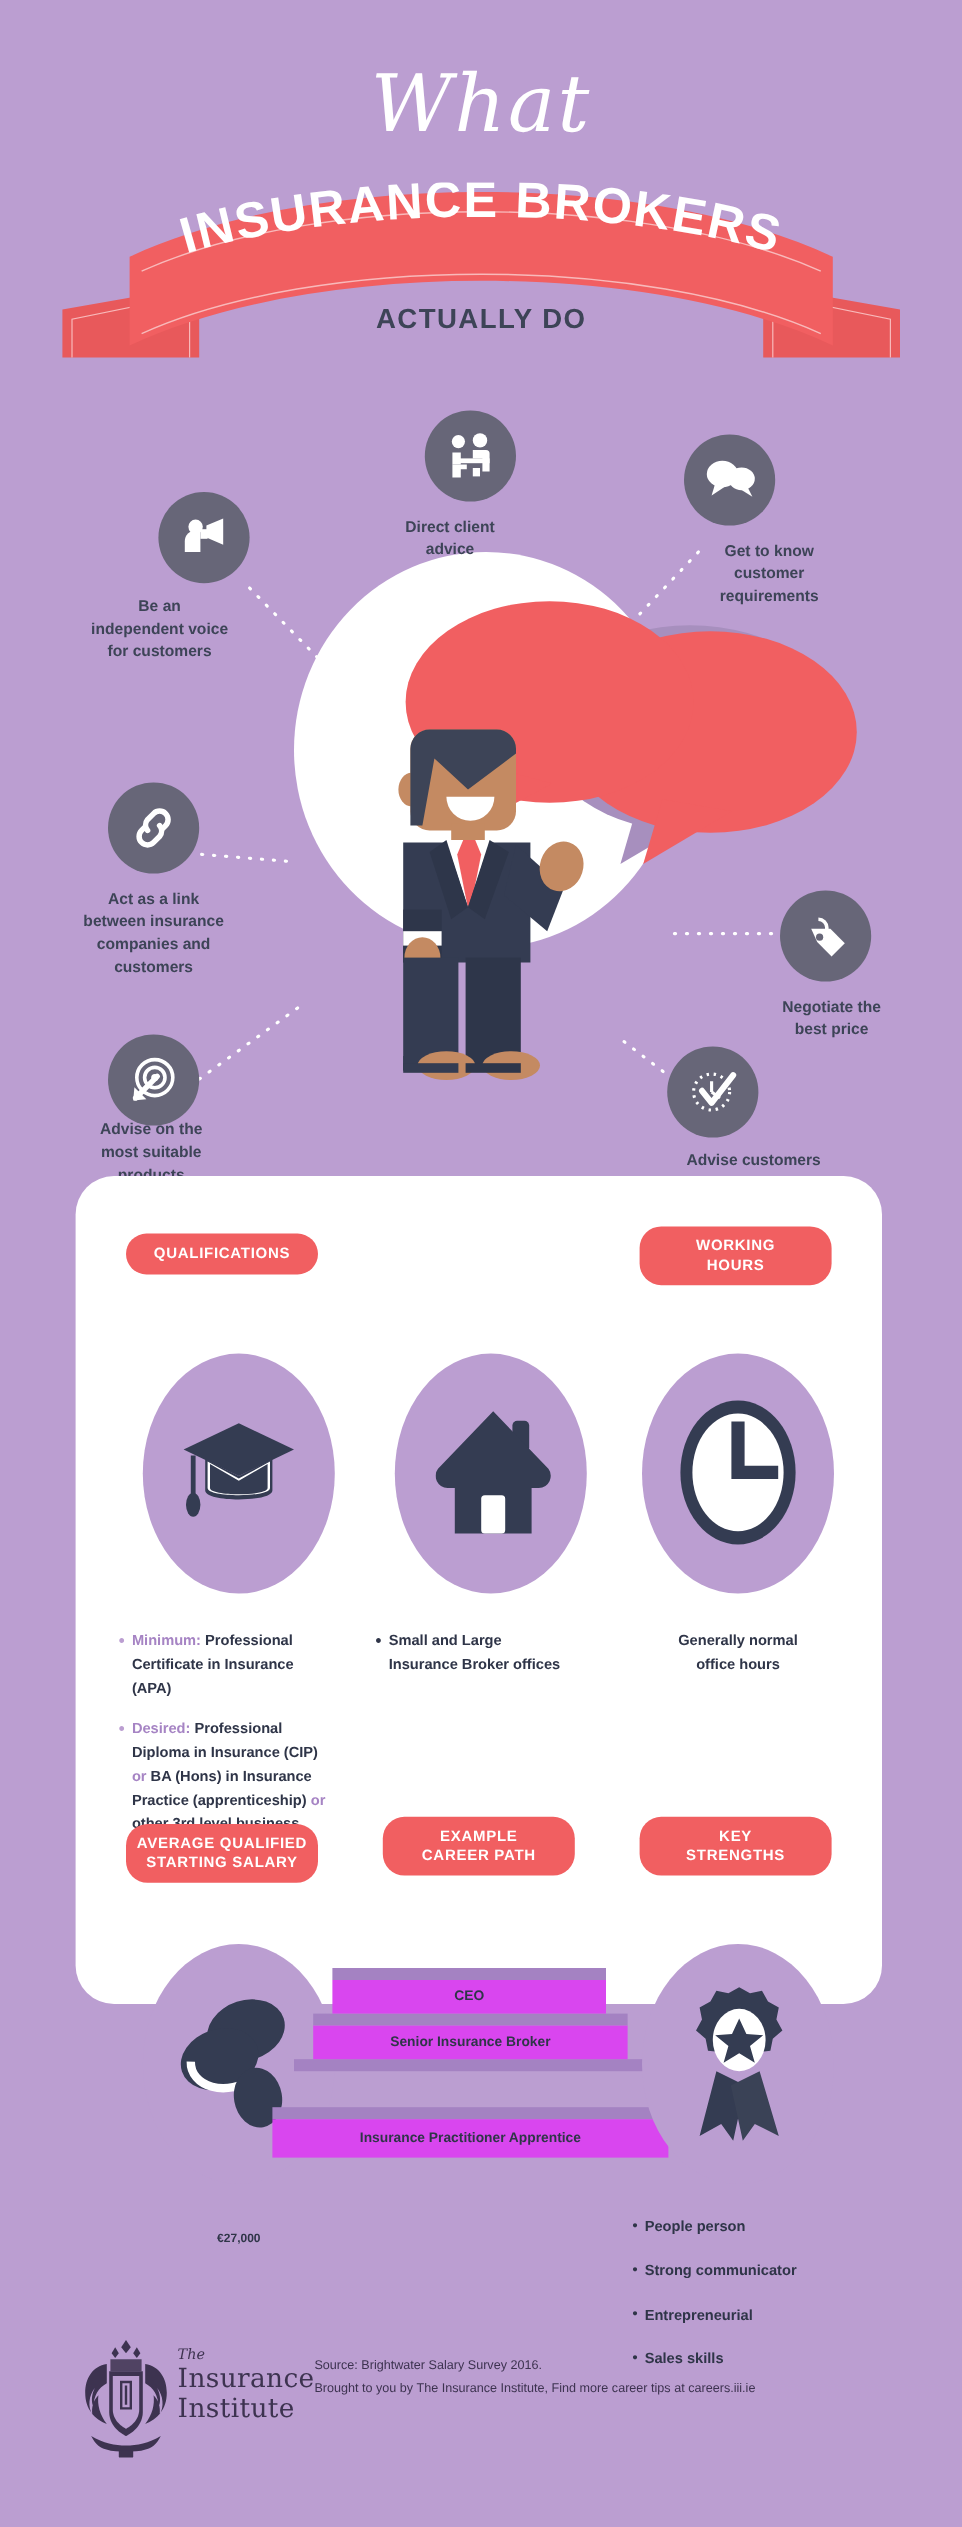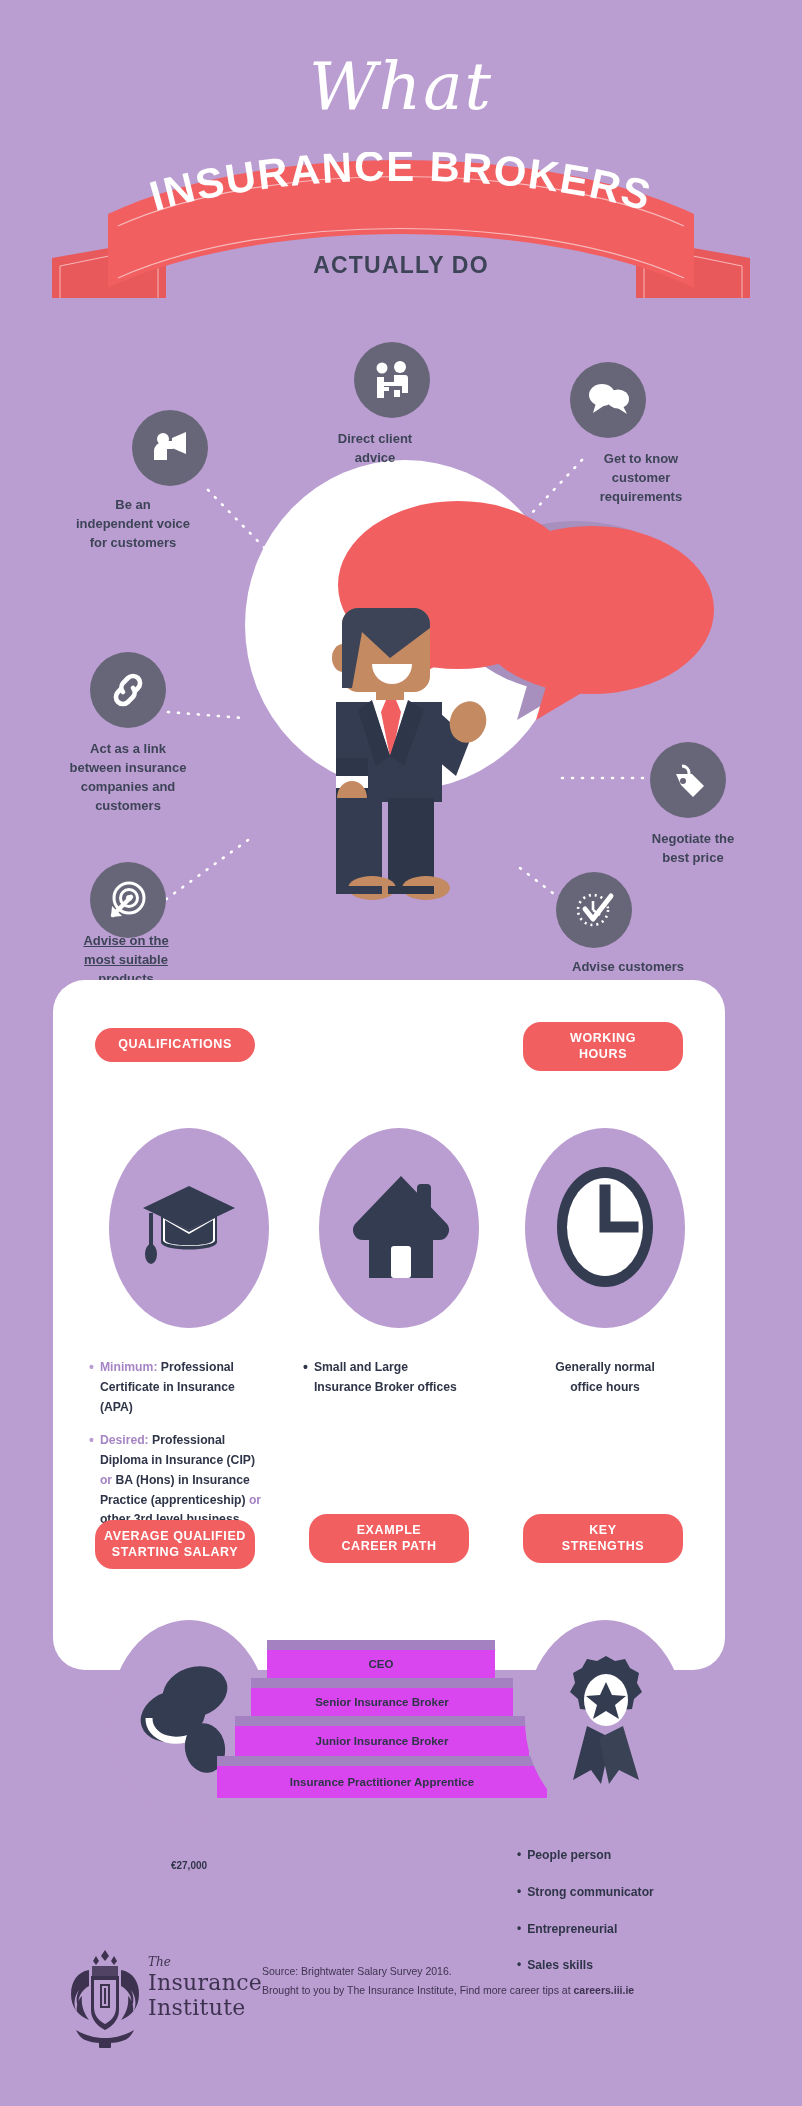--- a/index.html
+++ b/index.html
@@ -39,21 +39,21 @@
     position:absolute;left:245px;top:160px;width:320px;height:330px;
     background:#ffffff;border-radius:50%;
   }
   .ic{position:absolute;width:76px;height:76px;border-radius:50%;
      background:#676678;display:flex;align-items:center;justify-content:center;}
   .ic svg{display:block;}
   .cap{position:absolute;text-align:center;font-size:13px;font-weight:bold;
        line-height:1.45;color:#3d4457;}
 
   
-  .card{position:absolute;left:53px;top:980px;width:672px;height:690px;
+  .card{position:absolute;left:63px;top:980px;width:672px;height:690px;
         background:#ffffff;border-radius:32px;}
   .sect{position:absolute;}
   .pill{display:inline-block;background:#f15f61;color:#fff;border-radius:18px;
         font-size:12.5px;font-weight:bold;letter-spacing:.6px;text-align:center;
         line-height:1.25;padding:9px 0;}
   .oval{background:#bb9ed1;border-radius:50%;}
   .blist{font-size:12.2px;font-weight:bold;line-height:1.62;color:#2f3548;}
   .blist .b{display:flex;margin-bottom:14px;}
   .blist .bd{color:#bb9ed1;margin-right:6px;flex:none;font-size:14px;line-height:1.35;}
   .hl{color:#a684c4;}
@@ -63,21 +63,21 @@
   .stair{position:absolute;}
   .stair .tread{position:absolute;background:#a482c2;}
   .stair .riser{position:absolute;background:#d946ef;
       display:flex;align-items:center;justify-content:center;
       font-size:11.5px;font-weight:bold;color:#2f3548;}
 
   
   .foot{position:absolute;left:0;top:1890px;width:802px;height:216px;}
   .foot-txt{position:absolute;left:262px;top:72px;font-size:10.5px;
             line-height:1.85;color:#3d3350;}
-  .foot-txt b{font-weight:bold;}
+  .foot-txt b{font-weight:normal;}
   .logo-name{position:absolute;left:148px;top:66px;
      font-family:"DejaVu Serif", serif;color:#3d3350;line-height:1;}
   .logo-the{font-style:italic;font-size:12px;}
   .logo-ins{font-size:22px;letter-spacing:.3px;}
   .logo-inst{font-size:22px;letter-spacing:.3px;}
 </style>
 </head>
 <body>
 
 <div class="page">
@@ -245,21 +245,21 @@
       <svg width="42" height="42" viewBox="0 0 42 42">
         <g fill="none" stroke="#fff" stroke-width="3">
           <circle cx="22" cy="19" r="15"></circle>
           <circle cx="22" cy="19" r="8.5"></circle>
         </g>
         <circle cx="22" cy="19" r="3" fill="#fff"></circle>
         <path d="M6,36 L24,18" stroke="#fff" stroke-width="4.5" stroke-linecap="round"></path>
         <path d="M4,38 L5,27 L15,37 Z" fill="#fff"></path>
       </svg>
     </div>
-    <div class="cap" style="left:28px;top:632px;width:196px;text-decoration:underline;">Advise on the<br>most suitable<br>products</div>
+    <div class="cap" style="left:28px;top:632px;width:196px;">Advise on the<br>most suitable<br>products</div>
 
     <div class="ic" style="left:556px;top:572px;">
       <svg width="42" height="42" viewBox="0 0 42 42">
         <g fill="none" stroke="#fff" stroke-width="2.6" stroke-dasharray="2 4">
           <circle cx="20" cy="21" r="15"></circle>
         </g>
         <g fill="none" stroke="#fff" stroke-width="2.6">
           <path d="M20,21 v-9"></path>
             <path d="M20,21 l7,5"></path>
         </g>
@@ -336,21 +336,20 @@
     <div class="sect" style="left:256px;top:534px;width:160px;">
       <div class="pill" style="width:160px;white-space:pre-line;">EXAMPLE
 CAREER PATH</div>
     </div>
     <div class="stair" style="left:164px;top:650px;width:340px;height:180px;">
 
       <div class="tread" style="left:0px;  top:126px; width:330px; height:10px;"></div>
       <div class="riser" style="left:0px;  top:136px; width:330px; height:32px;">Insurance Practitioner Apprentice</div>
 
       <div class="tread" style="left:18px; top:86px;  width:294px; height:10px;"></div>
-      <div class="riser" style="left:18px; top:96px;  width:294px; height:30px;">Junior Insurance Broker</div>
 
       <div class="tread" style="left:34px; top:48px;  width:262px; height:10px;"></div>
       <div class="riser" style="left:34px; top:58px;  width:262px; height:28px;">Senior Insurance Broker</div>
 
       <div class="tread" style="left:50px; top:10px;  width:228px; height:10px;"></div>
       <div class="riser" style="left:50px; top:20px;  width:228px; height:28px;">CEO</div>
     </div>
 
     <div class="sect" style="left:470px;top:534px;width:160px;">
       <div class="pill" style="width:160px;white-space:pre-line;">KEY

